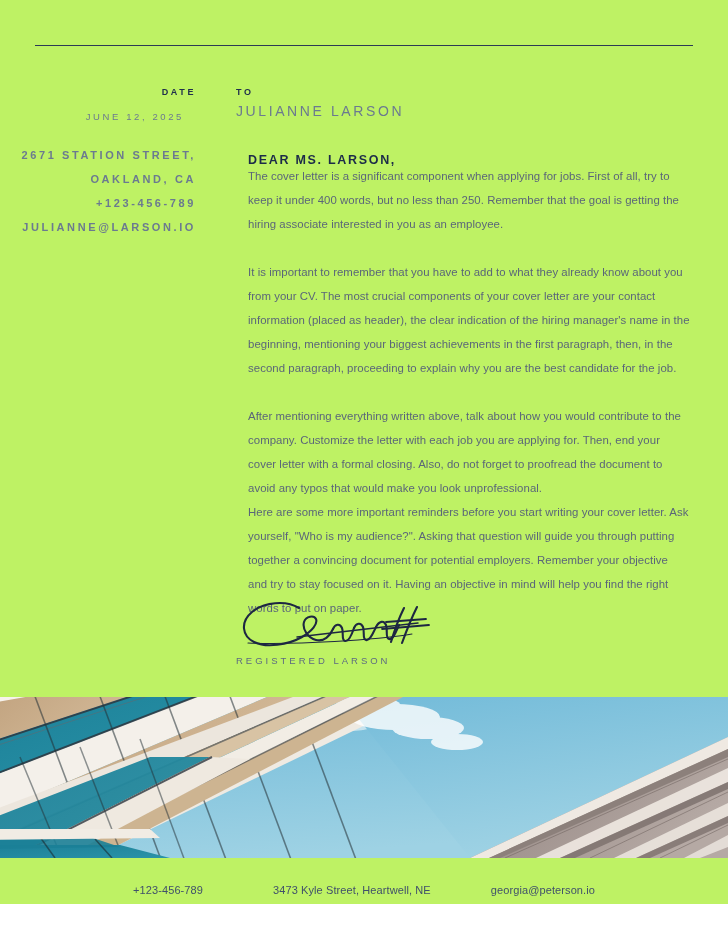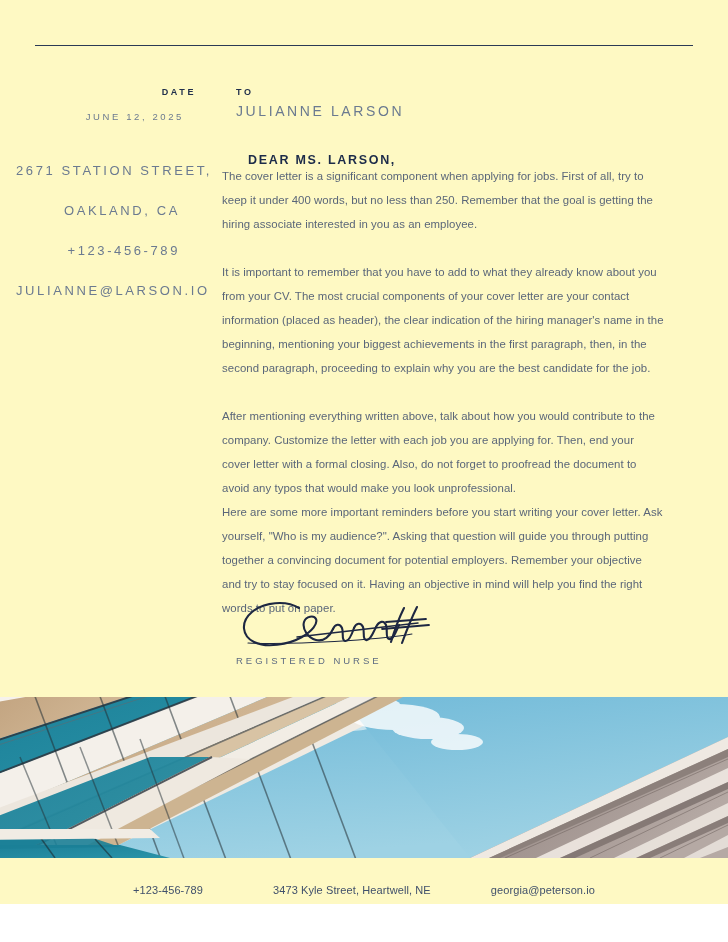--- a/index.html
+++ b/index.html
@@ -12,21 +12,21 @@
     height: 942px;
     font-family: "Liberation Sans", sans-serif;
     overflow: hidden;
     position: relative;
   }
 
   .page {
     position: relative;
     width: 728px;
     height: 904px;
-    background: #fef9c3;
+    background: #bef264;
   }
 
   
   .top-rule {
     position: absolute;
     left: 35px;
     top: 45px;
     width: 658px;
     height: 1.4px;
     background: #2b3a55;
@@ -57,26 +57,26 @@
     margin: 12px;
   }
   .addr-block {
     position: absolute;
     left: 0px;
     top: 143px;
     width: 196px;
     text-align: right;
   }
   .addr-line {
-    font-size: 13px;
-    font-weight: 400;
+    font-size: 11px;
+    font-weight: 700;
     letter-spacing: 2.6px;
     color: #6b7a90;
     line-height: 24px;
-    margin: 16px;
+    margin: 0;
     white-space: nowrap;
   }
 
   
   .body-col {
     position: absolute;
     left: 236px;
     top: 86px;
     width: 440px;
   }
@@ -103,21 +103,21 @@
     top: 141px;
     font-size: 12.5px;
     font-weight: 700;
     letter-spacing: 1.7px;
     color: #1c2b49;
     margin: 12px;
   }
 
   .paras {
     position: absolute;
-    left: 222px;
+    left: 248px;
     top: 164px;
     width: 442px;
   }
   .para {
     font-size: 11.4px;
     font-weight: 400;
     color: #5a6679;
     line-height: 24px;
     letter-spacing: 0.05px;
     margin: 0 0 24px 0;
@@ -222,21 +222,21 @@
         <path d="M140 29 C143 23, 148 22, 150 27 C152 32, 149 40, 153 41 C157 42, 160 34, 163 27" stroke-width="2.1"></path>
         <path d="M155 44 C158 34, 163 20, 168 10" stroke-width="2.1"></path>
         <path d="M166 45 C170 34, 176 19, 181 9" stroke-width="2.1"></path>
         <path d="M150 24 L190 21" stroke-width="1.8"></path>
         <path d="M146 31 L193 27" stroke-width="1.8"></path>
         <path d="M61 39 L182 25" stroke-width="1.5"></path>
         <path d="M12 45 C60 47, 140 42, 176 36" stroke-width="1.1"></path>
       </g>
     </svg>
   </div>
-  <p class="sig-title">REGISTERED NURSE</p>
+  <p class="sig-title">REGISTERED LARSON</p>
 
   <div class="photo">
     <svg width="728" height="161" viewBox="0 0 728 161" xmlns="http://www.w3.org/2000/svg">
       <defs>
         <linearGradient id="skyGrad" x1="0" y1="0" x2="0.35" y2="1">
           <stop offset="0" stop-color="#6fb9d8"></stop>
           <stop offset="1" stop-color="#9ed2e4"></stop>
         </linearGradient>
         <linearGradient id="glassGrad" x1="0" y1="0" x2="1" y2="1">
           <stop offset="0" stop-color="#1b7f97"></stop>

